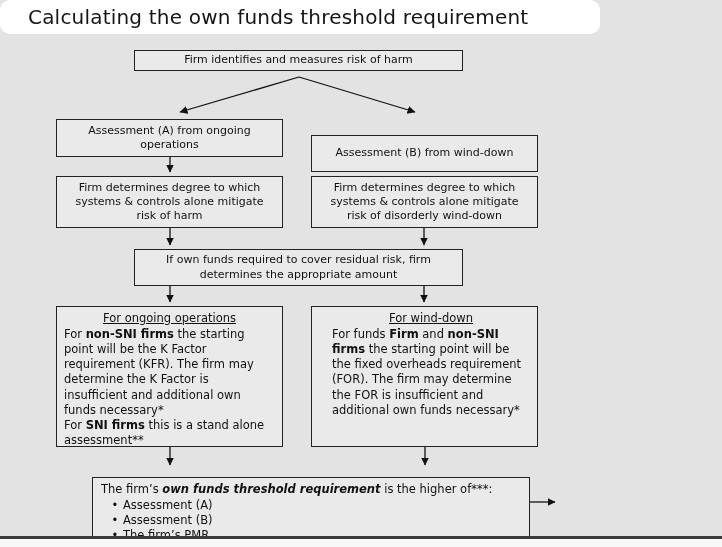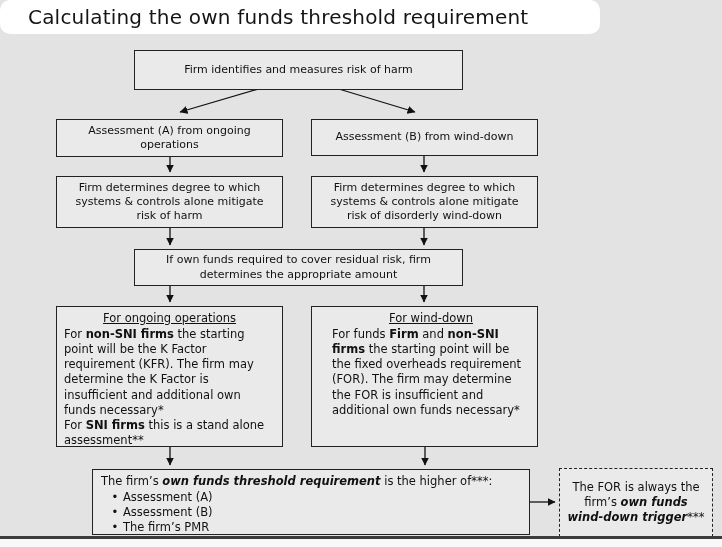--- a/index.html
+++ b/index.html
@@ -33,21 +33,21 @@
   .node.center{
     display:flex;align-items:center;justify-content:center;
     text-align:center;padding:2px 8px;
   }
   .node.big{padding:4px 7px;}
   .node .heading{
     text-align:center;text-decoration:underline;
     margin-bottom:1px;font-size:11.5px;
   }
   .node .para{font-size:11.5px;line-height:1.32;}
-  .node.bottom{padding:4px 8px;font-size:11.5px;}
+  .node.bottom{padding:4px 8px;font-size:11.5px;margin-top:8px;}
   .node.bottom ul{margin:1px 0 0 6px;padding:0;list-style:none;}
   .node.bottom li{display:flex;line-height:1.32;}
   .node.bottom .dot{width:16px;text-align:center;flex:0 0 16px;}
   .node.dashed{
     border:1.6px dashed #222;
     display:flex;align-items:center;justify-content:center;
     text-align:center;padding:3px 6px;
     font-size:11.5px;line-height:1.3;
   }
   .slide-edge{
@@ -80,29 +80,29 @@
     <line x1="424" y1="286" x2="424" y2="302" stroke="#111" stroke-width="1.3" marker-end="url(#ah)"></line>
     <line x1="170" y1="447" x2="170" y2="465" stroke="#111" stroke-width="1.3" marker-end="url(#ah)"></line>
     <line x1="425" y1="447" x2="425" y2="465" stroke="#111" stroke-width="1.3" marker-end="url(#ah)"></line>
     <line x1="530" y1="502" x2="555" y2="502" stroke="#111" stroke-width="1.3" marker-end="url(#ah)"></line>
   </svg>
 
   <div class="title-bar">
     <span>Calculating the own funds threshold requirement</span>
   </div>
 
-  <div class="node center" style="left:134px;top:50px;width:329px;height:40px;">
+  <div class="node center" style="left:134px;top:50px;width:329px;height:21px;">
     <span>Firm identifies and measures risk of harm</span>
   </div>
 
   <div class="node center" style="left:56px;top:119px;width:227px;height:38px;">
     <span>Assessment (A) from ongoing operations</span>
   </div>
 
-  <div class="node center" style="left:311px;top:119px;width:227px;height:37px;">
+  <div class="node center" style="left:311px;top:135px;width:227px;height:37px;">
     <span>Assessment (B) from wind-down</span>
   </div>
 
   <div class="node center" style="left:56px;top:176px;width:227px;height:52px;">
     <span>Firm determines degree to which systems &amp; controls alone mitigate risk of harm</span>
   </div>
 
   <div class="node center" style="left:311px;top:176px;width:227px;height:52px;">
     <span>Firm determines degree to which systems &amp; controls alone mitigate risk of disorderly wind-down</span>
   </div>
@@ -133,20 +133,17 @@
         <span class="dot">•</span>
         <span>Assessment (B)</span>
       </li>
       <li>
         <span class="dot">•</span>
         <span>The firm’s PMR</span>
       </li>
     </ul>
   </div>
 
-  <div class="node dashed" style="left:559px;top:468px;width:154px;height:69px;">
-    <div><span>The FOR is always the firm’s </span><span style="font-weight: bold; font-style: italic;">own funds wind-down trigger</span><span>***</span></div>
-  </div>
 
   <div class="slide-edge"></div>
   <div class="below-edge"></div>
 
 </div>
 
 </body></html>

